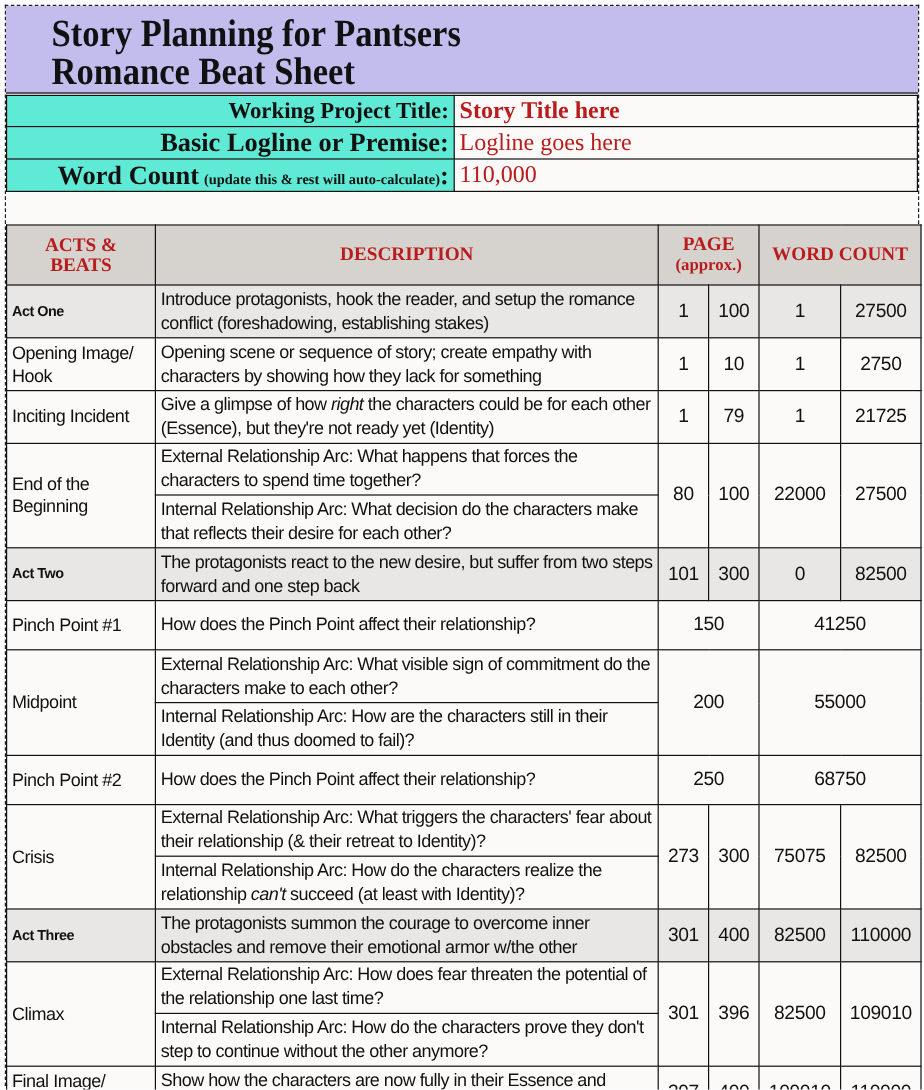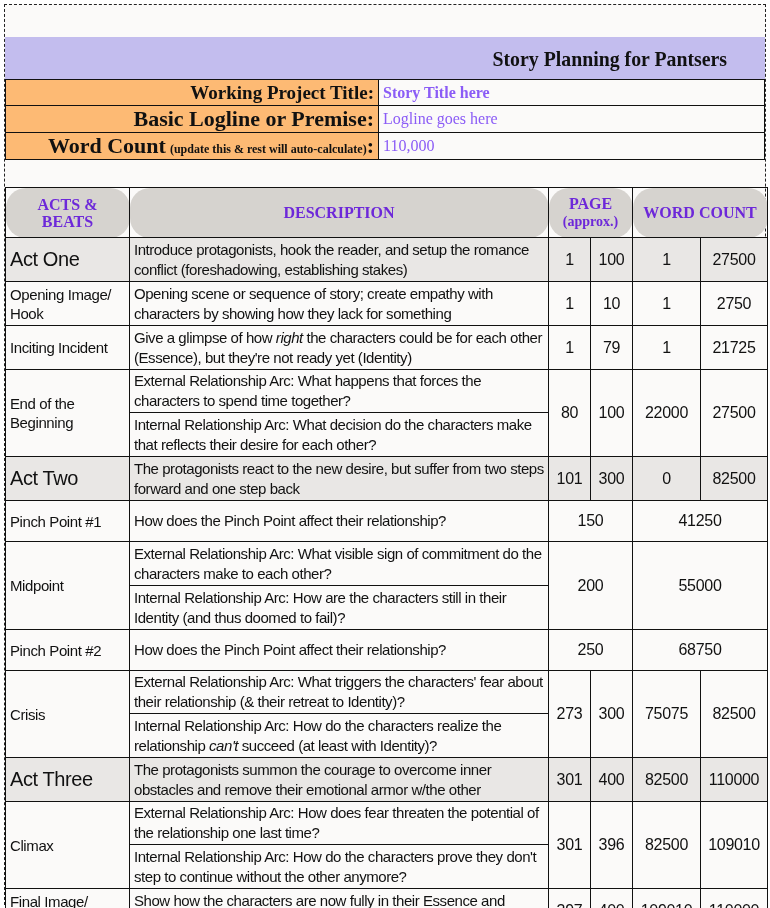--- a/index.html
+++ b/index.html
@@ -4,52 +4,52 @@
 <style>
   html, body { margin:0; padding:0; background:#ffffff; }
   body { width:770px; height:908px; position:relative; overflow:hidden; }
   .sheet {
     position:absolute; left:4px; top:4px; width:762px; height:901px;
     border:1px dashed #222; box-sizing:border-box; background:#fbfaf9;
   }
   .title-block {
     position:absolute; left:0; top:0; width:760px; height:73px;
     background:#c3bdee; border-bottom:1.5px solid #111;
-    text-align:right;
+    text-align:left;
     font-family:"Liberation Serif", "DejaVu Serif", serif; font-weight:bold;
-    font-size:22px; line-height:32px; color:#111; padding-top:6px; box-sizing:border-box;margin-top:32px;
+    font-size:32px; line-height:32px; color:#111; padding-top:6px; box-sizing:border-box;
   }
   .title-block div { transform:scaleX(0.9); transform-origin:center; }
   table.info {
     position:absolute; left:0; top:74px; width:760px; border-collapse:collapse;
     font-family:"Liberation Serif", "DejaVu Serif", serif;
   }
   table.info td { border:1px solid #111; height:26px; padding:0 4px; box-sizing:border-box; }
   table.info td.lbl {
-    background:#fdba74; text-align:right; width:373px; font-weight:bold; white-space:nowrap; color:#111;
-  }
-  table.info td.val { background:#fbfaf9; color:#8b5cf6; font-size:16px; }
+    background:#5eead4; text-align:right; width:373px; font-weight:bold; white-space:nowrap; color:#111;
+  }
+  table.info td.val { background:#fbfaf9; color:#b91c1c; font-size:20px; }
   .lbl-big { font-size:19px; }
   .lbl-med { font-size:22px; }
   .lbl-small { font-size:12px; }
   .val-bold { font-weight:bold; }
 
   table.beats {
     position:absolute; left:0; top:182px; width:762px; border-collapse:collapse;
     font-family:"Liberation Sans", "DejaVu Sans", sans-serif; color:#111;
     table-layout:fixed;
   }
   table.beats td, table.beats th { border:1px solid #111; padding:0 4px; box-sizing:border-box; }
   table.beats th {
     background:#d6d3cf; font-family:"Liberation Serif", "DejaVu Serif", serif; font-weight:bold;
-    font-size:16px; line-height:17px; height:50px; color:#6d28d9;border-radius:20px;
+    font-size:16px; line-height:17px; height:50px; color:#b91c1c;
   }
   table.beats th .sub { font-size:14px; font-weight:bold; }
   .beat { font-size:15px; line-height:19px; letter-spacing:-0.4px; }
-  .beat.act { font-weight:normal; font-size:20px; }
+  .beat.act { font-weight:bold; font-size:12px; }
   .desc { font-size:15px; line-height:20px; letter-spacing:-0.45px; }
   .num { text-align:center; font-size:16px; letter-spacing:-0.3px; }
   tr.act-row td { background:#e9e7e5; }
   tr.norm td { background:#fbfaf9; }
   .h44 { height:44px; }
   .h30 { height:41px; }
   .h43 { height:43px; }
 </style>
 </head>
 <body>

